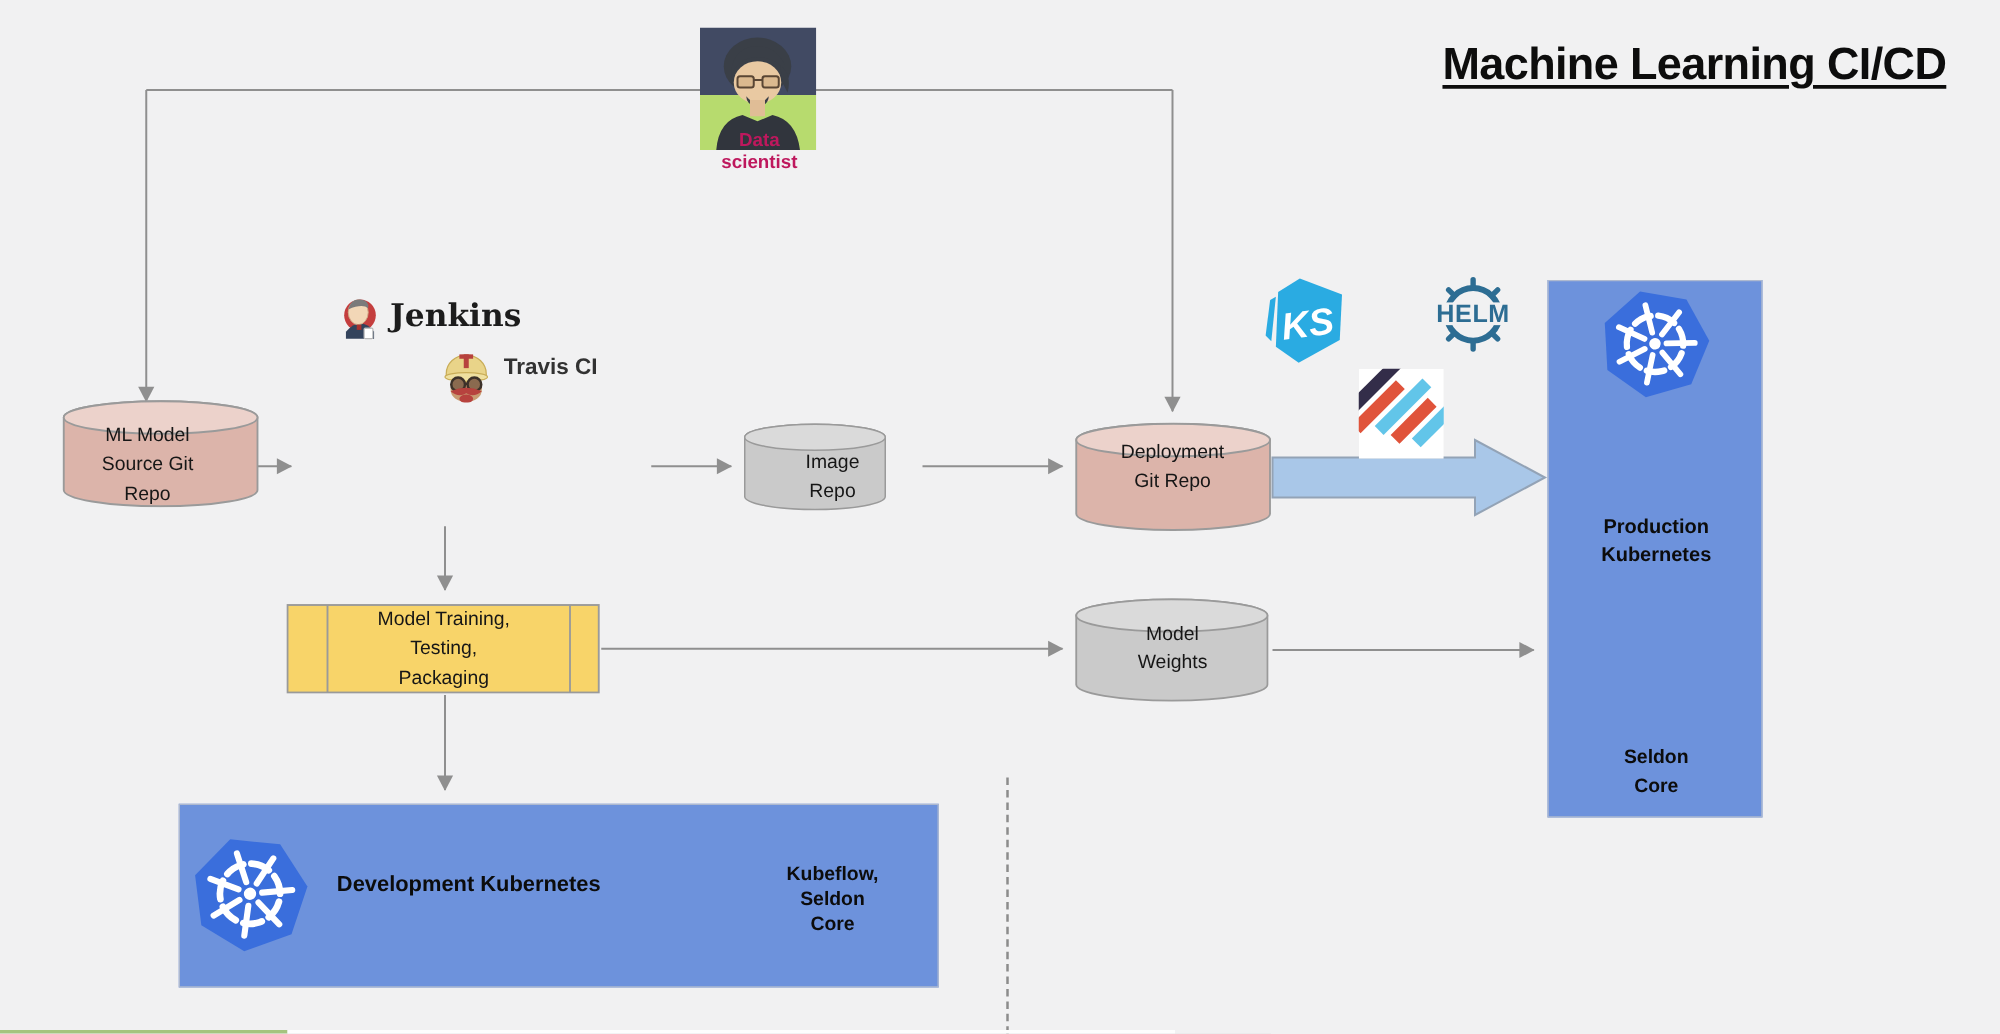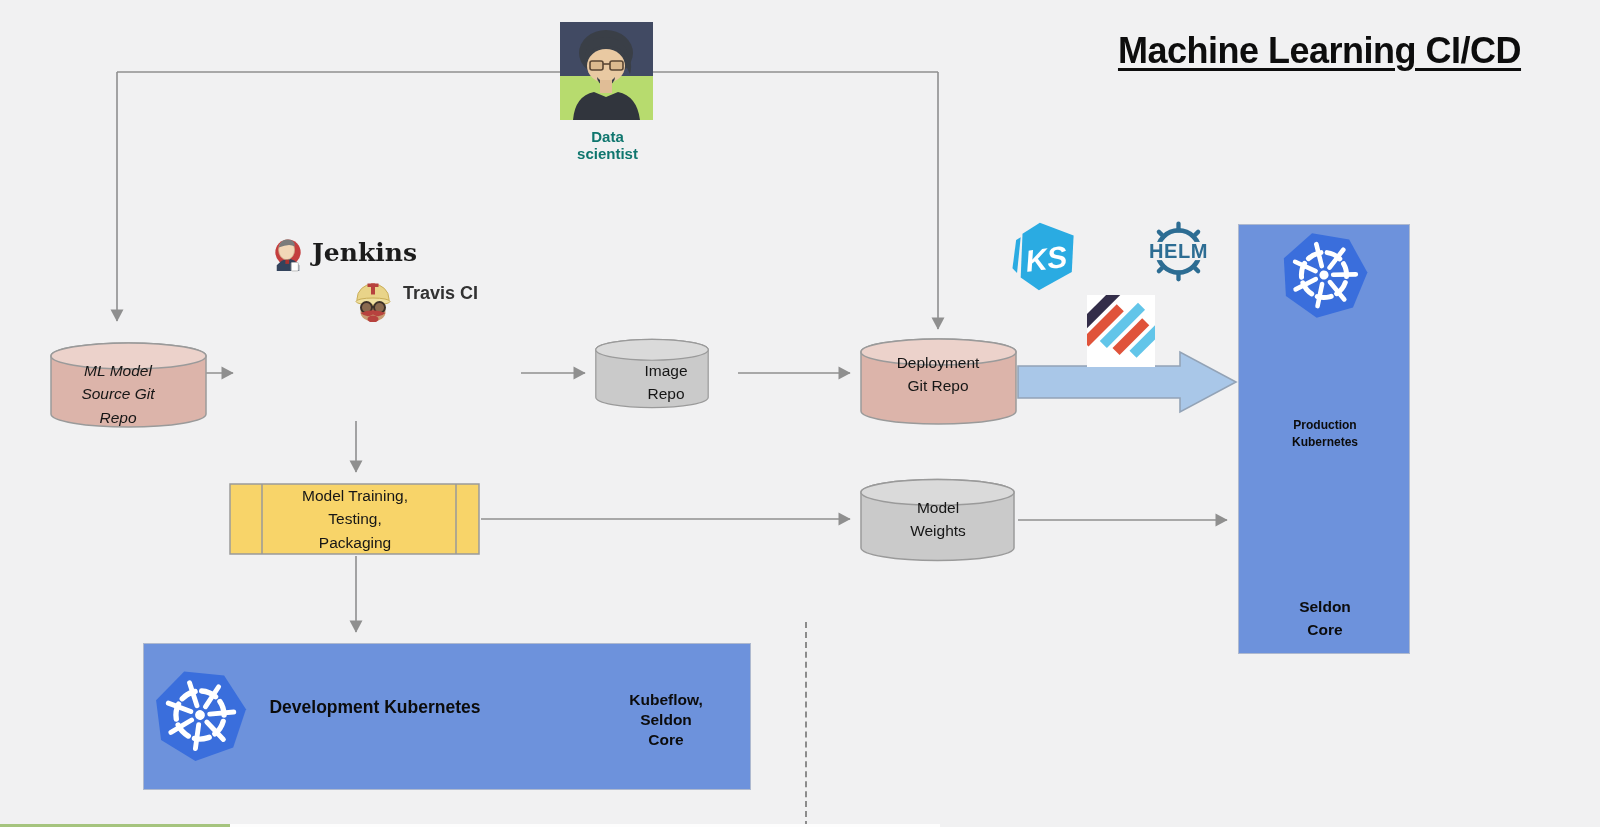--- a/index.html
+++ b/index.html
@@ -4,35 +4,35 @@
 <style>
   html,body{margin:0;padding:0;background:#e4e4e4;}
   .canvas{
     position:relative;width:1600px;height:827px;overflow:hidden;
     background:#f1f1f2;
     font-family:"Liberation Sans", sans-serif;
     -webkit-font-smoothing:antialiased;
   }
   .abs{position:absolute;}
   .title{
-    position:absolute;left:1092px;top:30px;width:455px;text-align:center;
+    position:absolute;left:1128px;top:30px;width:455px;text-align:center;
     font-size:36px;font-weight:bold;color:#0d0d0d;letter-spacing:-0.5px;
     text-decoration:underline;text-decoration-thickness:3px;text-underline-offset:5px;
   }
   .node{position:absolute;}
   .node > svg{position:absolute;left:0;top:0;width:100%;height:100%;display:block;}
   .label{
     position:absolute;transform:translate(-50%,-50%);
     white-space:pre-line;text-align:center;color:#161616;
     font-size:15.5px;line-height:1.5;
   }
   .label.bold{font-weight:bold;}
   .actor-label{
-    position:absolute;left:560px;top:128px;width:95px;text-align:center;
-    font-size:15px;font-weight:bold;color:#0f766e;
+    position:absolute;left:560px;top:104px;width:95px;text-align:center;
+    font-size:15px;font-weight:bold;color:#be185d;
   }
   .tool-text{position:absolute;color:#1c1c1c;}
   .jenkins-text{left:312px;top:238px;font-family:"DejaVu Serif","Liberation Serif",serif;font-size:25px;font-weight:bold;}
   .travis-text{left:403px;top:283px;font-size:18px;font-weight:600;color:#323232;}
   .kbox{position:absolute;background:#6d92dc;border:1px solid #aeb9cf;box-sizing:border-box;}
   .kbox .label{color:#0c0c0c;}
   .dashed-divider{
     position:absolute;left:805px;top:622px;height:205px;width:0;
     border-left:2px dashed #8c8c8c;
   }
@@ -131,21 +131,21 @@
       <rect x="15.5" y="5.5" width="11" height="3.5" fill="#b7423e"></rect>
       <ellipse cx="21" cy="23.5" rx="17" ry="3.5" fill="#efe0a0" stroke="#c9ad58" stroke-width="1"></ellipse>
       <circle cx="14.5" cy="29.5" r="5.5" fill="#8a6a4f" stroke="#3c3129" stroke-width="2"></circle>
       <circle cx="27.5" cy="29.5" r="5.5" fill="#8a6a4f" stroke="#3c3129" stroke-width="2"></circle>
       <line x1="19.5" y1="29" x2="22.5" y2="29" stroke="#3c3129" stroke-width="2"></line>
       <path d="M8.5,35 Q21,29.5 33.5,35 Q27,40.5 21,36.5 Q15,40.5 8.5,35 Z" fill="#b7423e"></path>
     </svg>
   </div>
   <div class="tool-text travis-text">Travis CI</div>
 
-  <div class="node" style="left:40px;top:342px;width:177px;height:86px;font-style:italic;">
+  <div class="node" style="left:40px;top:320px;width:177px;height:86px;">
     <svg viewBox="0 0 157 86">
       <path d="M1,14 A77.5,13 0 0 1 156,14 V72 A77.5,13 0 0 1 1,72 Z" fill="#dcb4aa" stroke="#9a9a9a" stroke-width="1.5"></path>
       <ellipse cx="78.5" cy="14" rx="77.5" ry="13" fill="#ecd2cb" stroke="#9a9a9a" stroke-width="1.5"></ellipse>
     </svg>
     <div class="label" style="left:78px;top:52px;">ML Model
 Source Git
 Repo</div>
   </div>
 
 
@@ -236,21 +236,21 @@
     <div class="label bold" style="left:522px;top:76px;line-height:1.3;">Kubeflow,
 Seldon Core</div>
   </div>
 
   <div class="kbox" style="left:1238px;top:224px;width:172px;height:430px;">
     <svg class="abs" style="left:39px;top:4px" width="92" height="92" viewBox="-55 -55 110 110">
       <g transform="rotate(-8)">
           <use href="#k8s" x="-55" y="-55" width="110" height="110"></use>
         </g>
     </svg>
-    <div class="label bold" style="left:86px;top:209px;line-height:1.4;font-size:12px;">Production
+    <div class="label bold" style="left:86px;top:209px;line-height:1.4;font-size:16px;">Production
 Kubernetes</div>
     <div class="label bold" style="left:86px;top:393px;">Seldon Core</div>
   </div>
 
   <div class="dashed-divider"></div>
 
   <div class="edge-strip green"></div>
   <div class="edge-strip white"></div>
 
 </div>

